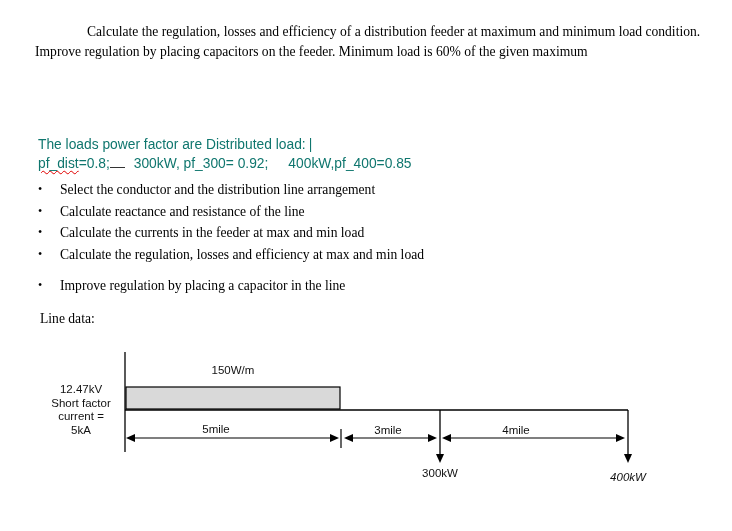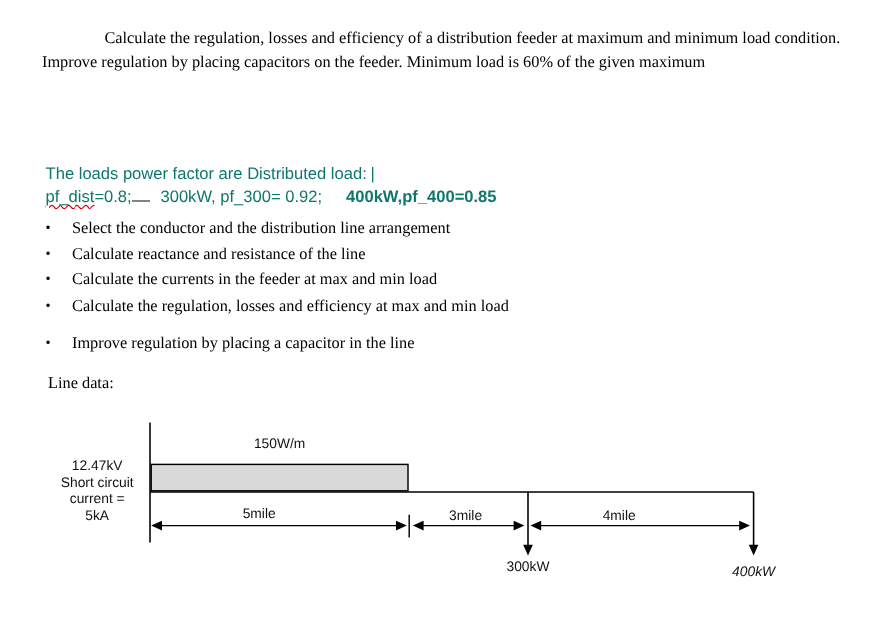--- a/index.html
+++ b/index.html
@@ -36,21 +36,21 @@
     text-decoration-thickness: 1px;
     text-underline-offset: 2px;
   }
   .blank-underline {
     display: inline-block;
     width: 15px; height: 13px;
     border-bottom: 1px solid #333;
     margin-right: 7px;
   }
   .part2 { margin-left: 2px; }
-  .part3 { margin-left: 20px; font-weight: bold; }
+  .part3 { margin-left: 20px; }
 
   .bullets {
     position: absolute;
     left: 38px; top: 179px;
     margin: 0; padding: 0;
     list-style: none;
     font: 13.6px/21.5px "Liberation Serif", serif;
   }
   .bullets li { display: flex; }
   .bullets li.gap { margin-top: 10px; }
@@ -154,21 +154,21 @@
 
       <line x1="449" y1="98" x2="618" y2="98" stroke="#000" stroke-width="1.2"></line>
       <polygon points="442,98 451,94 451,102" fill="#000"></polygon>
       <polygon points="625,98 616,94 616,102" fill="#000"></polygon>
     </svg>
 
     <div class="dlabel lbl-150">150W/m</div>
 
     <div class="source-block">
       <div>12.47kV</div>
-      <div>Short circuit</div>
+      <div>Short factor</div>
       <div>current =</div>
       <div>5kA</div>
     </div>
 
     <div class="dlabel lbl-5mi">5mile</div>
     <div class="dlabel lbl-3mi">3mile</div>
     <div class="dlabel lbl-4mi">4mile</div>
     <div class="dlabel lbl-300">300kW</div>
     <div class="dlabel lbl-400">400kW</div>
   </div>

